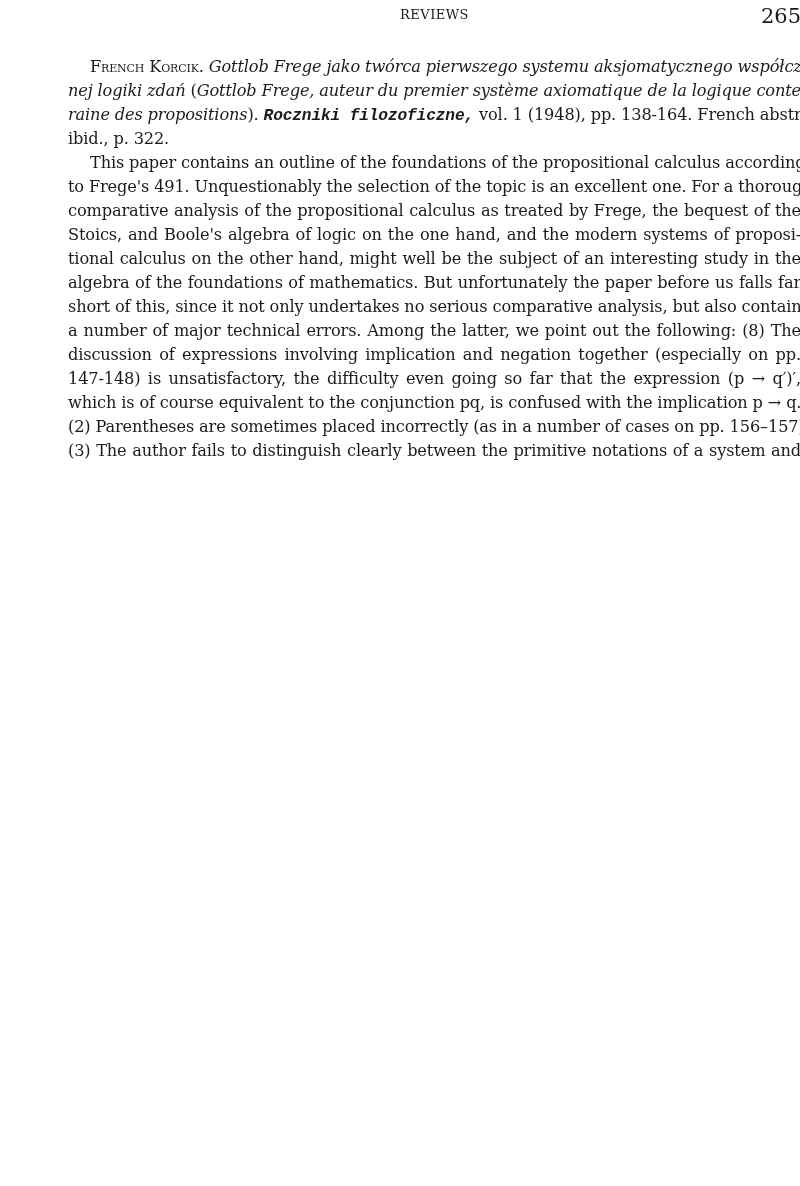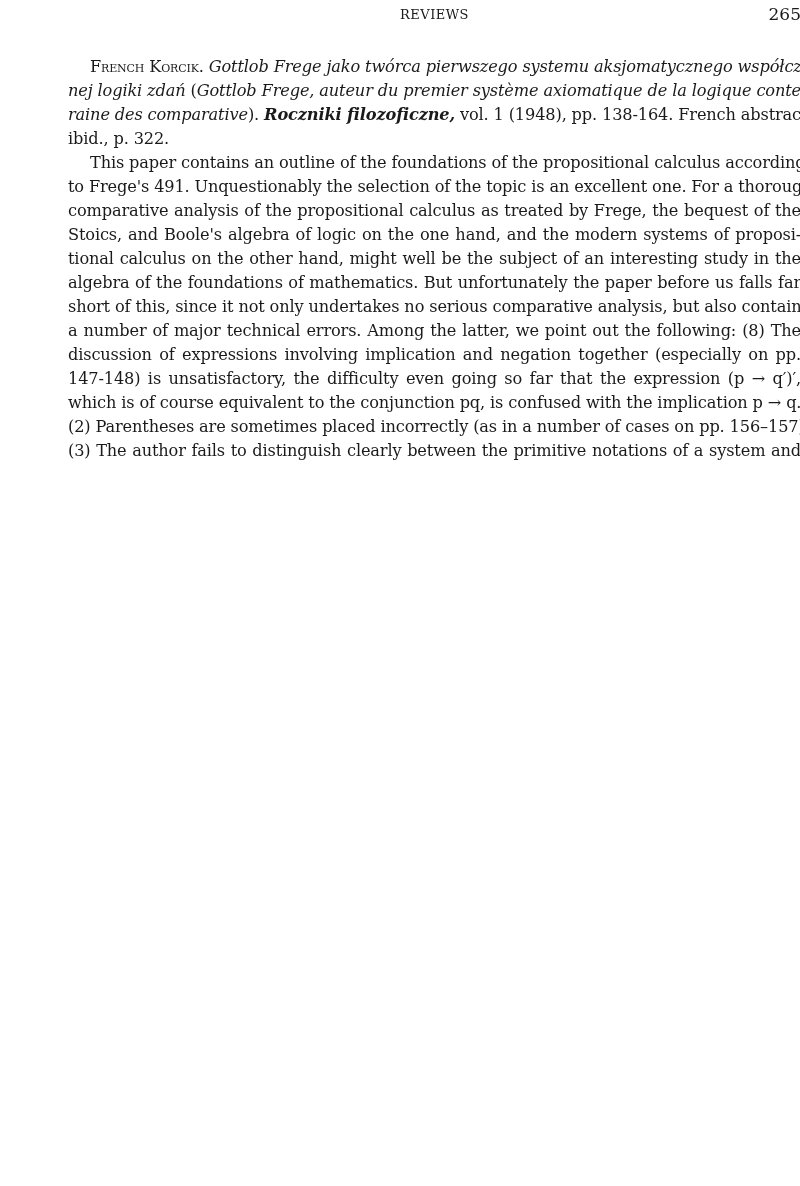--- a/index.html
+++ b/index.html
@@ -10,34 +10,34 @@
   }
   .page { position: absolute; left: 0; top: 0; width: 800px; height: 1102px; }
   .running-head {
     position: absolute; top: 4px; left: 68px; width: 733px; height: 24px;
   }
   .running-title {
     position: absolute; left: 0; right: 0; text-align: center;
     font-size: 13px; letter-spacing: 0.5px; top: 3px;
   }
   .page-number {
-    position: absolute; right: 0; top: 0; font-size: 17px;
+    position: absolute; right: 0; top: 0; font-size: 21px;
   }
   .body-col { position: absolute; left: 68px; width: 733px; top: 0; }
   .line {
     position: absolute; left: 0; width: 733px; height: 24px;
     font-size: 16.2px; line-height: 24px; white-space: nowrap;
     text-align: justify; text-align-last: justify;
     letter-spacing: -0.15px;
   }
   .line.last { text-align-last: left; }
   .line.indent { padding-left: 22px; width: 711px; }
   .sc { font-variant: small-caps; }
   .it { font-style: italic; }
-  .bi { font-style: italic; font-weight: bold; }
+  .bi { font-style: italic; font-weight: bold; font-family: Liberation Mono, monospace; }
 </style>
 </head>
 <body>
 
 <div class="page">
 
   <div class="running-head">
     <span class="running-title">REVIEWS</span>
     <span class="page-number">265</span>
   </div>
@@ -45,21 +45,21 @@
   <div class="body-col">
 
     <div>
       <div class="line indent" style="top:55px">
         <span class="sc">French Korcik.</span><span class="it">  Gottlob Frege jako twórca pierwszego systemu aksjomatycznego współczes-</span>
       </div>
       <div class="line" style="top:79px">
         <span class="it">nej logiki zdań</span><span> (</span><span class="it">Gottlob Frege, auteur du premier système axiomatique de la logique contempo-</span>
       </div>
       <div class="line" style="top:103px">
-        <span class="it">raine des comparative</span><span>).  </span><span class="bi">Roczniki filozoficzne,</span><span> vol. 1 (1948), pp. 138-164.  French abstract,</span>
+        <span class="it">raine des propositions</span><span>).  </span><span class="bi">Roczniki filozoficzne,</span><span> vol. 1 (1948), pp. 138-164.  French abstract,</span>
       </div>
       <div class="line last" style="top:127px">
         <span>ibid., p. 322.</span>
       </div>
 
       <div class="line indent" style="top:151px">This paper contains an outline of the foundations of the propositional calculus according</div>
       <div class="line" style="top:175px">to Frege's 491. Unquestionably the selection of the topic is an excellent one. For a thorough</div>
       <div class="line" style="top:199px">comparative analysis of the propositional calculus as treated by Frege, the bequest of the</div>
       <div class="line" style="top:223px">Stoics, and Boole's algebra of logic on the one hand, and the modern systems of proposi-</div>
       <div class="line" style="top:247px">tional calculus on the other hand, might well be the subject of an interesting study in the</div>

